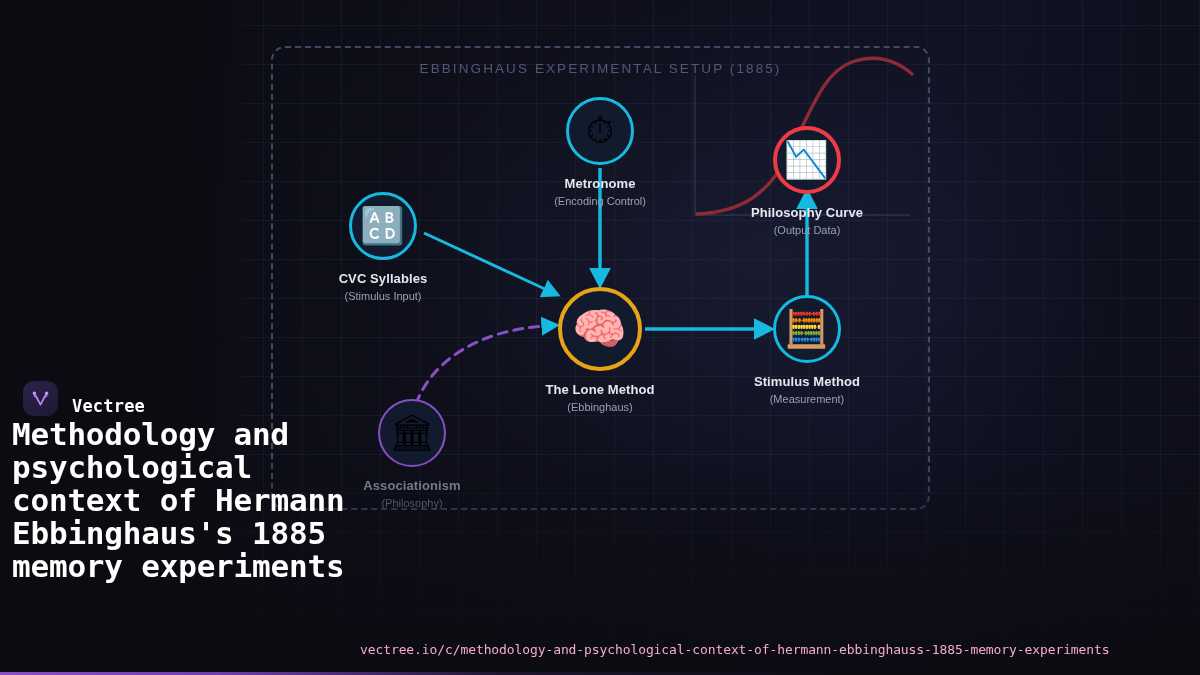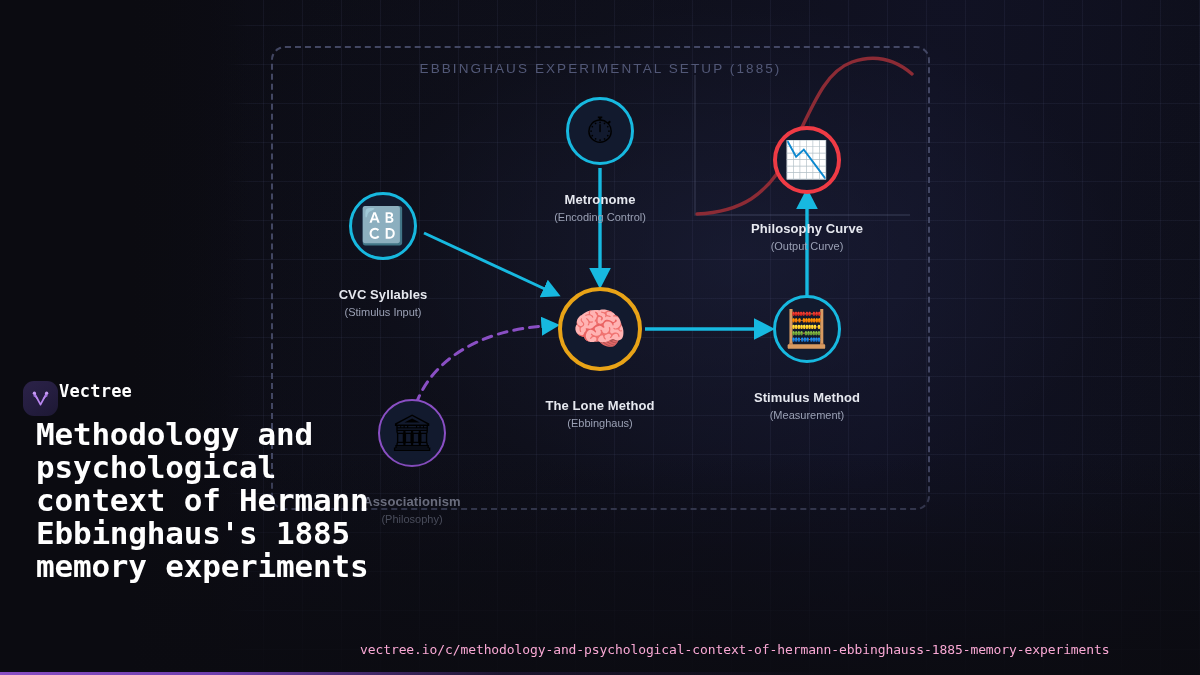--- a/index.html
+++ b/index.html
@@ -72,21 +72,21 @@
     width: 68px; height: 68px;
     margin: 0 auto;
     border-radius: 50%;
     background: #121a2e;
     display: flex; align-items: center; justify-content: center;
     font-size: 36px;
     line-height: 1;
   }
   .node.big .circle { width: 84px; height: 84px; font-size: 44px; }
   .node .label {
-    margin-top: 27px;
+    margin-top: 11px;
     font-size: 13px;
     font-weight: bold;
     color: #e6e8ef;
     letter-spacing: 0.1px;
   }
   .node .sublabel {
     margin-top: 4px;
     font-size: 11px;
     color: #9aa0b4;
     text-align: center;
@@ -95,34 +95,34 @@
   .ring-amber  { border: 4px solid #e8a317; }
   .ring-red    { border: 4px solid #ef3b45; }
   .ring-purple { border: 2.5px solid #8a4fc4; }
 
   .node.dim .label { color: #8b8fa3; }
   .node.dim .sublabel { color: #6b7083; }
 
   
   .brand {
     position: absolute; left: 23px; top: 381px;
-    display: flex; align-items: flex-start; gap: 1px;
+    display: flex; align-items: flex-end; gap: 14px;
   }
   .brand-logo {
     width: 35px; height: 35px; border-radius: 11px;
     background: linear-gradient(145deg, #2b2248 0%, #241d3f 55%, #1d1833 100%);
     display: flex; align-items: center; justify-content: center;
   }
   .brand-name {
     font-family: "DejaVu Sans Mono", "Liberation Mono", monospace;
     font-size: 17px; font-weight: bold; color: #ffffff;
     letter-spacing: 0.2px;
   }
   .page-title {
-    position: absolute; left: 36px; top: 418px; width: 345px;
+    position: absolute; left: 12px; top: 418px; width: 345px;
     font-family: "DejaVu Sans Mono", "Liberation Mono", monospace;
     font-size: 31px; font-weight: bold;
     line-height: 33px;
     color: #ffffff;
     letter-spacing: -0.2px;
   }
   .footer-url {
     position: absolute; left: 360px; bottom: 18px;
     font-family: "DejaVu Sans Mono", "Liberation Mono", monospace;
     font-size: 13px;
@@ -210,21 +210,21 @@
     </div>
     <div class="label">Stimulus Method</div>
     <div class="sublabel">(Measurement)</div>
   </div>
 
   <div class="node" style="left:722px; top:126px;">
     <div class="circle ring-red">
       <span>📉</span>
     </div>
     <div class="label">Philosophy Curve</div>
-    <div class="sublabel">(Output Curve)</div>
+    <div class="sublabel">(Output Data)</div>
   </div>
 
   <div class="node dim" style="left:327px; top:399px;">
     <div class="circle ring-purple">
       <span>🏛</span>
     </div>
     <div class="label">Associationism</div>
     <div class="sublabel">(Philosophy)</div>
   </div>
 

